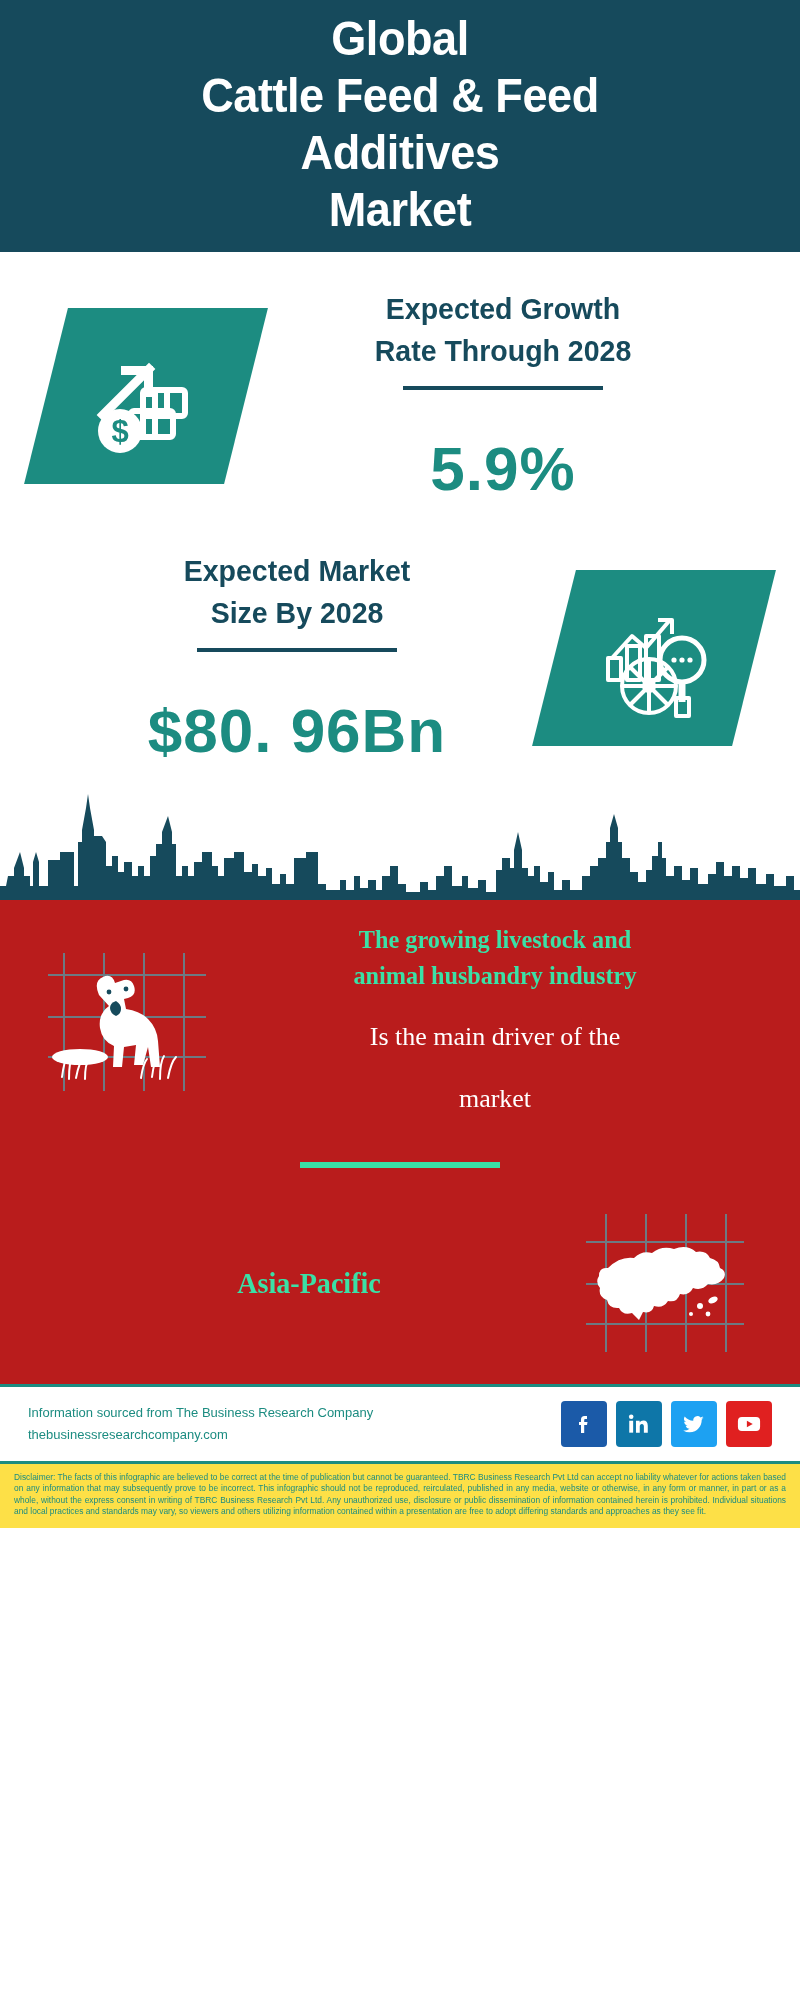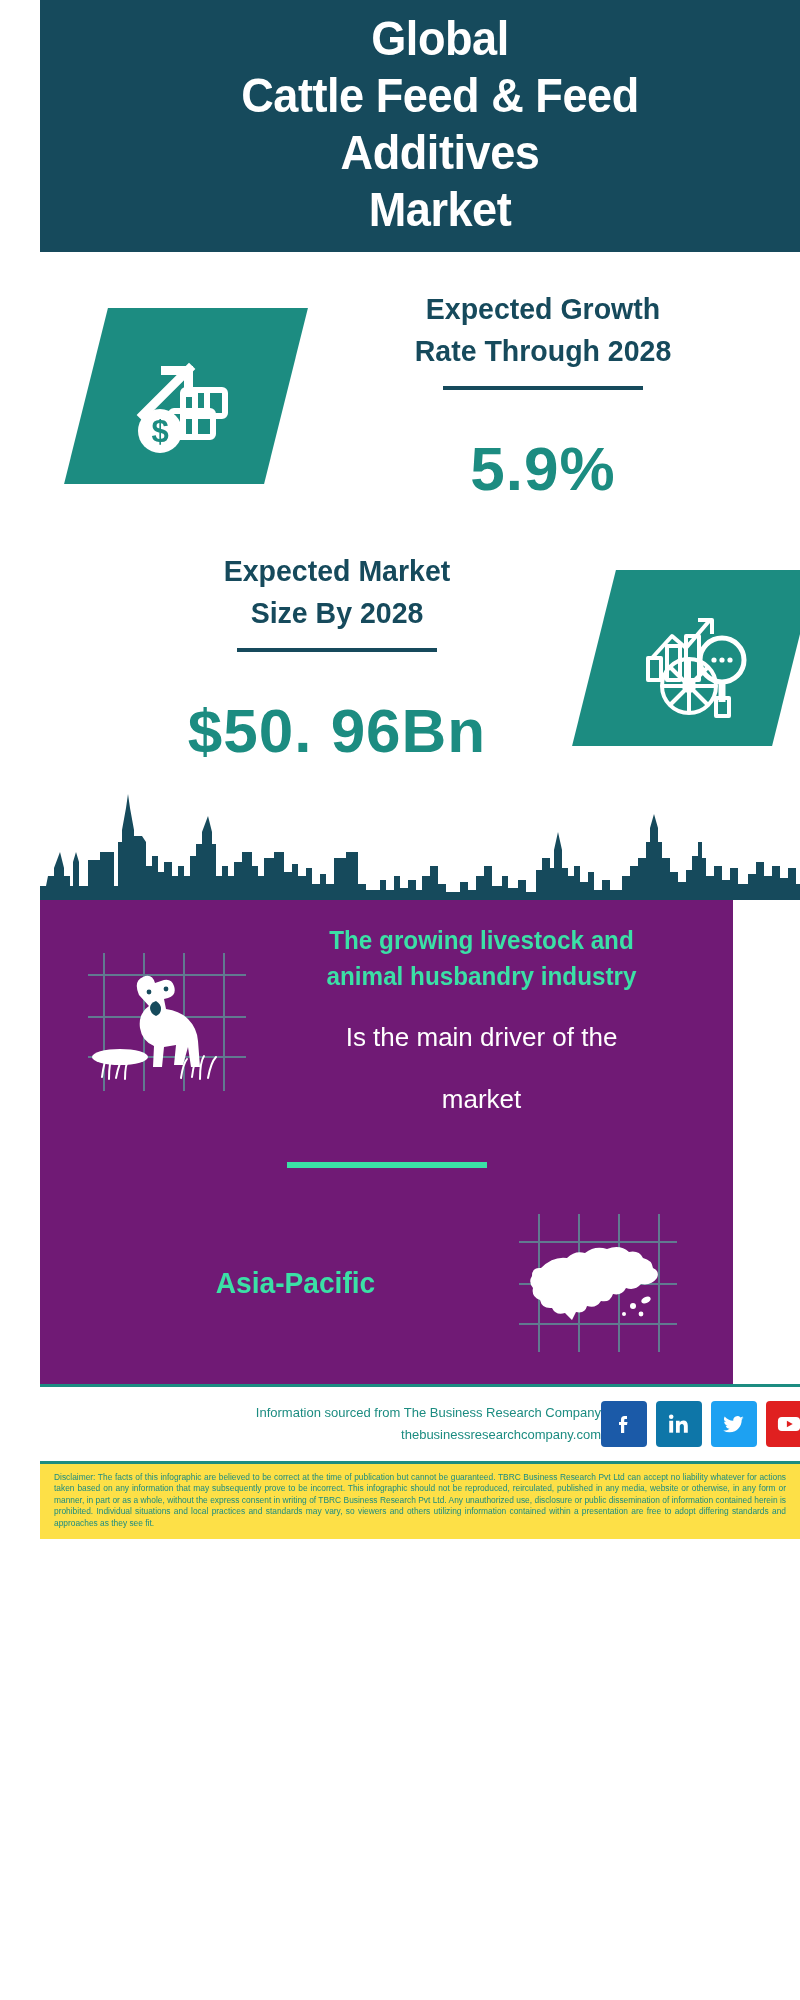--- a/index.html
+++ b/index.html
@@ -4,21 +4,21 @@
 <style>
   * { margin:0; padding:0; box-sizing:border-box; }
   html,body { width:800px; }
   body {
     font-family:"Liberation Sans", sans-serif;
     background:#ffffff;
     width:800px; height:2000px;
     overflow:hidden;
     position:relative;
   }
-  .page { width:800px; height:2000px; position:relative; background:#fff;padding-left:40px; }
+  .page { width:800px; height:2000px; position:relative; background:#fff; }
 
   
   .header {
     background:#164A5C;
     width:800px;
     padding:10px 0 14px 0;
     text-align:center;
   }
   .header h1 {
     color:#ffffff;
@@ -70,24 +70,25 @@
     letter-spacing:1px;
     margin-top:44px;
   }
 
   
   .skylineWrap { width:800px; height:120px; line-height:0; background:#fff; }
   .skylineWrap svg { display:block; width:800px; height:120px; }
 
   
   .dark {
-    background:#701a75;
-    width:693px;
+    background:#b91c1c;
+    width:800px;
     position:relative;
     padding-top:6px;
+    font-family:Liberation Serif, serif;
   }
   .row {
     display:flex; align-items:center;
     padding:10px 18px;
   }
   .rowText { flex:1; text-align:center; }
   .hi {
     color:#3BE0A6;
     font-weight:bold;
     font-size:25px;
@@ -110,21 +111,21 @@
 
   
   .footer {
     background:#ffffff;
     width:800px;
     display:flex;
     align-items:center;
     padding:14px 28px;
     border-top:3px solid #1C8C81;
   }
-  .srcText { flex:1;text-align:right; }
+  .srcText { flex:1; }
   .srcText div {
     color:#1C8C81;
     font-size:13px;
     line-height:22px;
   }
   .socials { display:flex; gap:9px; align-items:center; }
   .sIcon {
     width:46px; height:46px;
     border-radius:4px;
     display:flex; align-items:center; justify-content:center;
@@ -190,21 +191,21 @@
     </div>
     <div style="width:40px;flex:0 0 auto;"></div>
   </div>
 
   <div class="stat" style="padding:36px 0 14px 0;align-items:center;">
     <div style="width:40px;flex:0 0 auto;"></div>
     <div class="statText">
       <div class="statTitle">Expected Market</div>
       <div class="statTitle">Size By 2028</div>
       <div class="divline"></div>
-      <div class="statVal">$50. 96Bn</div>
+      <div class="statVal">$80. 96Bn</div>
     </div>
     <div class="para">
       <svg width="120" height="120" viewBox="0 0 120 120">
         <g fill="none" stroke="#fff" stroke-width="4" stroke-linejoin="round">
           <polyline points="18,60 38,38 52,50 76,22"></polyline>
           <polyline points="64,22 78,22 78,36"></polyline>
           <rect x="14" y="60" width="13" height="22"></rect>
           <rect x="33" y="48" width="13" height="34"></rect>
           <rect x="52" y="38" width="13" height="44"></rect>
           <circle cx="55" cy="88" r="27"></circle>

